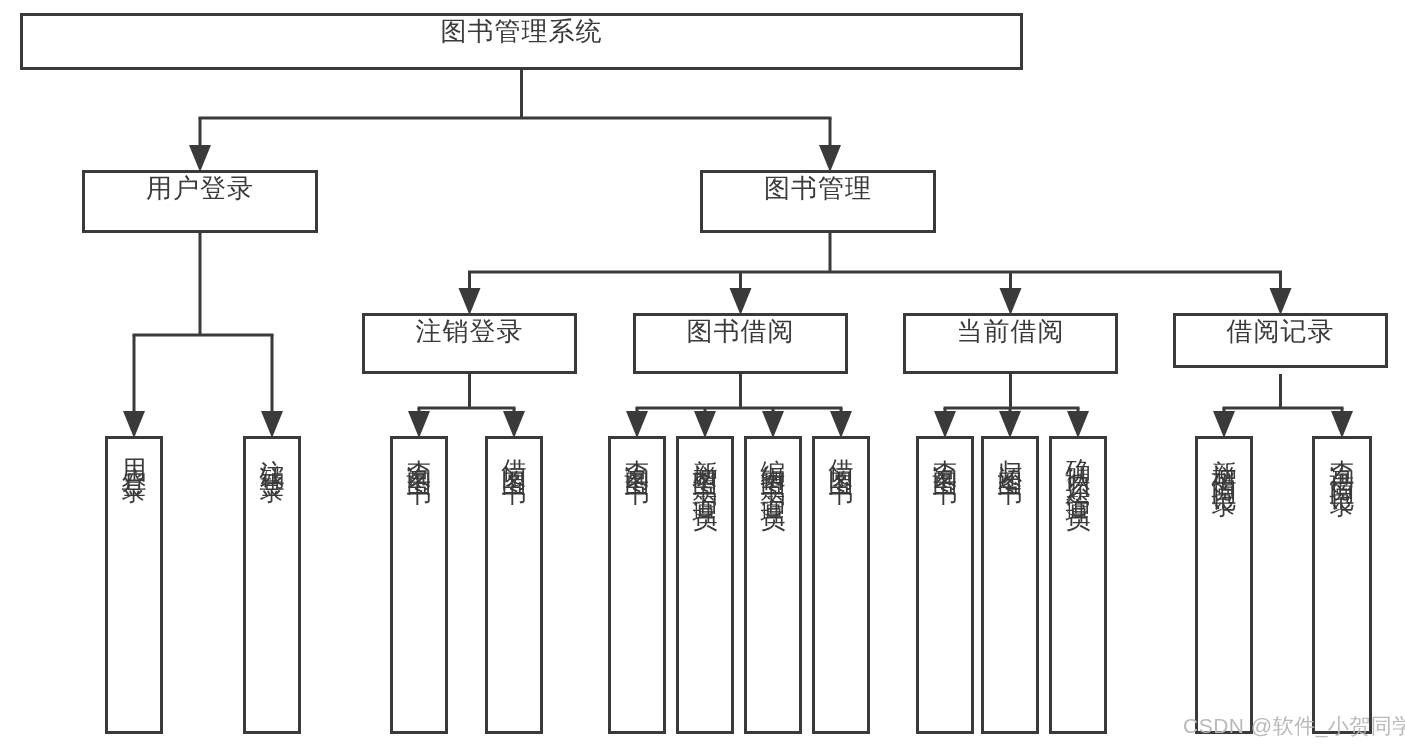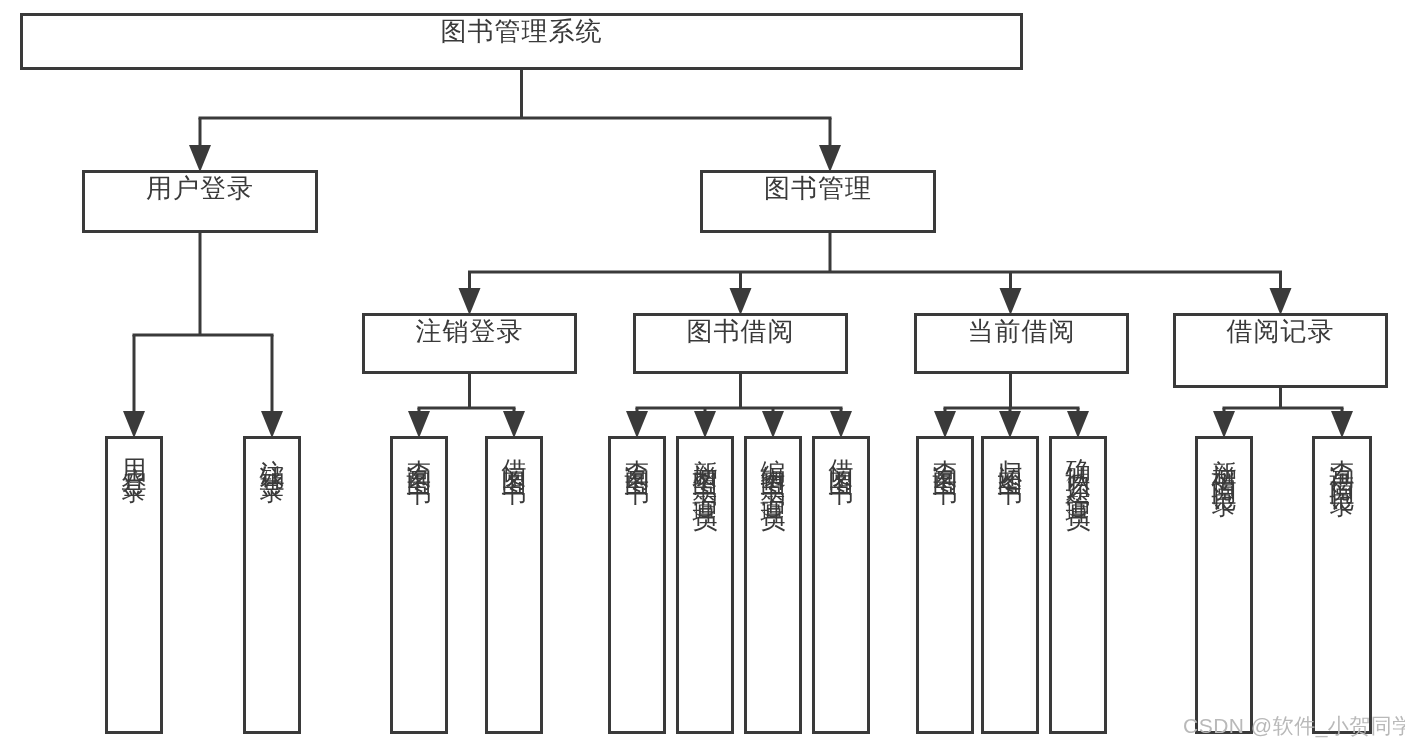--- a/index.html
+++ b/index.html
@@ -130,24 +130,24 @@
       </div>
       <div class="node h" style="left: 700px; top: 170px; width: 236px; height: 63px;">
         <span class="label">图书管理</span>
       </div>
       <div class="node h" style="left: 362px; top: 313px; width: 215px; height: 61px;">
         <span class="label">注销登录</span>
       </div>
       <div class="node h" style="left: 633px; top: 313px; width: 215px; height: 61px;">
         <span class="label">图书借阅</span>
       </div>
-      <div class="node h" style="left: 903px; top: 313px; width: 215px; height: 61px; margin-left: 11px;">
+      <div class="node h" style="left: 903px; top: 313px; width: 215px; height: 61px;">
         <span class="label">当前借阅</span>
       </div>
-      <div class="node h" style="left: 1173px; top: 313px; width: 215px; height: 75px;">
+      <div class="node h" style="left: 1173px; top: 313px; width: 215px; height: 55px;">
         <span class="label">借阅记录</span>
       </div>
       <div class="node v" style="left: 105px; top: 436px; width: 58px; height: 298px;">
         <span class="label">用户登录</span>
       </div>
       <div class="node v" style="left: 243px; top: 436px; width: 58px; height: 298px;">
         <span class="label">注销登录</span>
       </div>
       <div class="node v" style="left: 390px; top: 436px; width: 58px; height: 298px;">
         <span class="label">查询图书</span>

